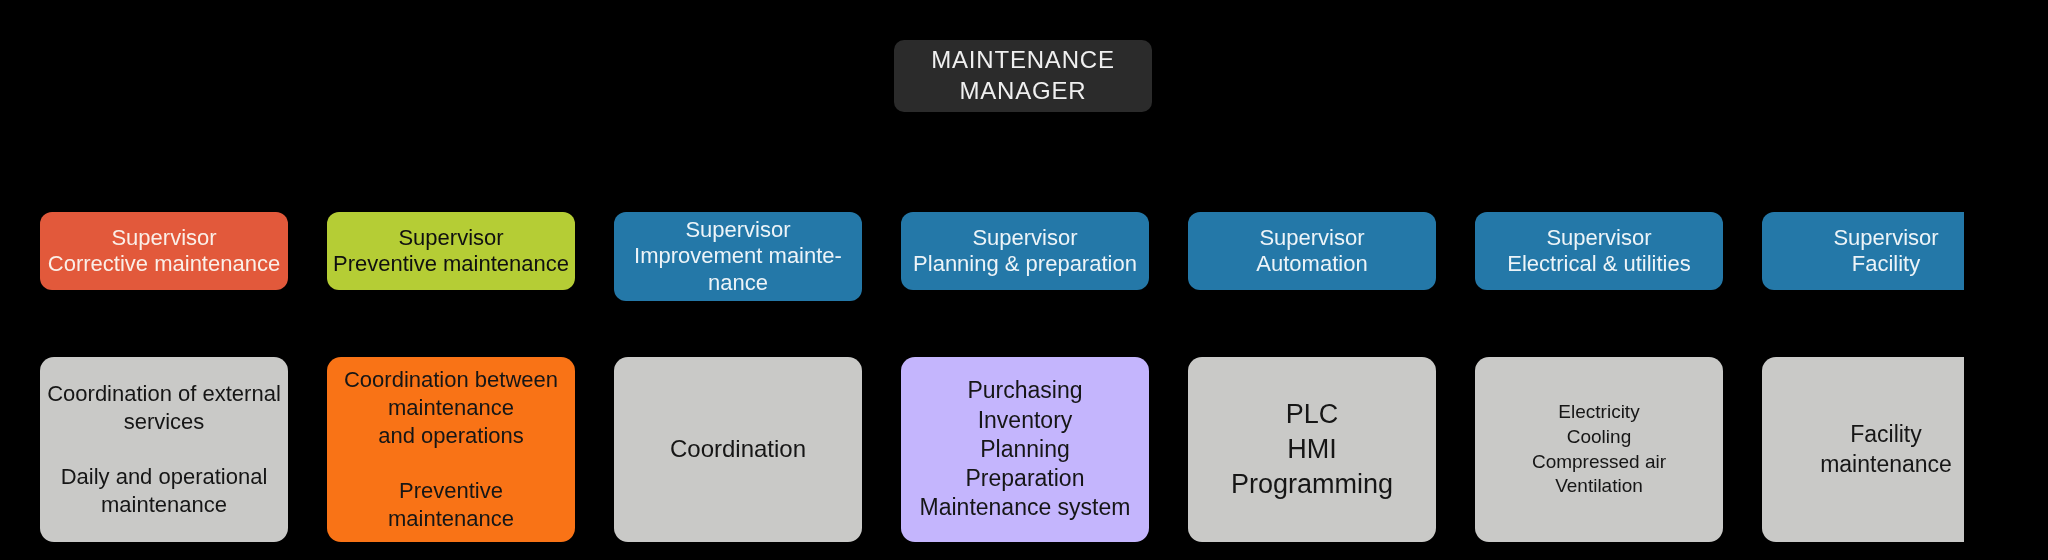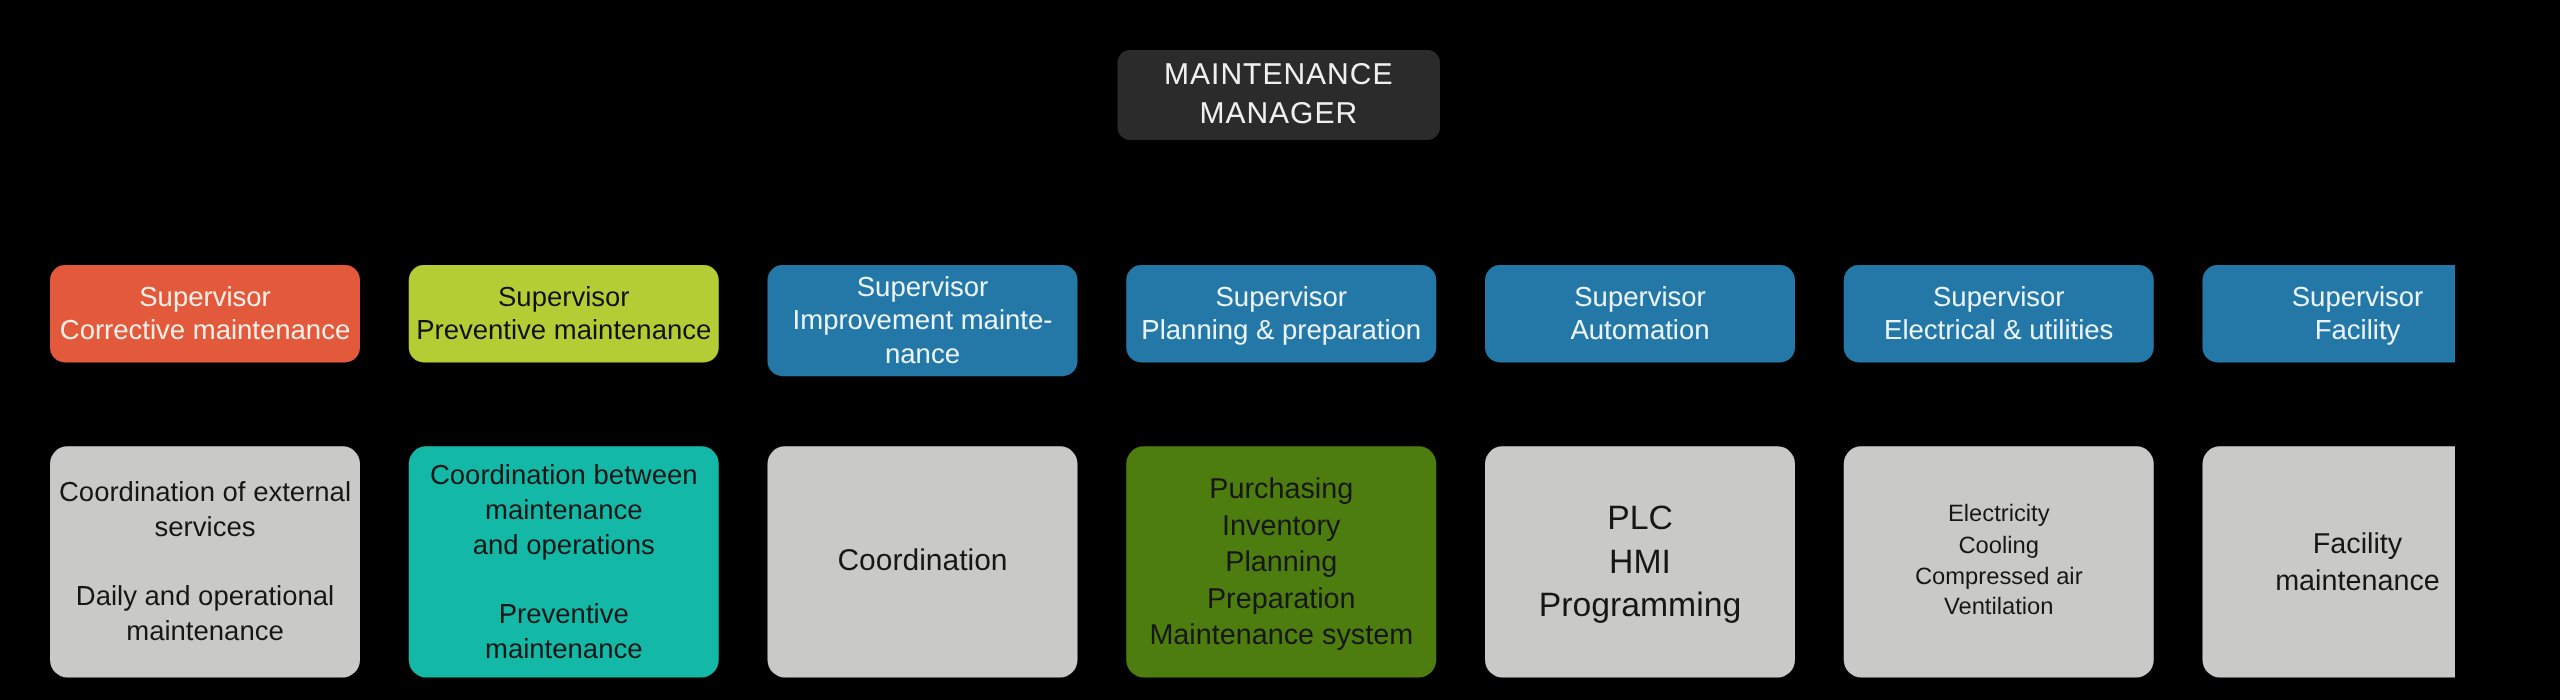--- a/index.html
+++ b/index.html
@@ -121,32 +121,32 @@
   </div>
 
   <div class="row row-det">
     <div class="det-card" style="background-color: rgb(201, 201, 199); color: rgb(22, 22, 22);">
       <span class="txt">Coordination of external
 services
 
 Daily and operational
 maintenance</span>
     </div>
-    <div class="det-card" style="background-color: #14b8a6; color: rgb(22, 22, 22);">
+    <div class="det-card" style="background-color: #f97316; color: rgb(22, 22, 22);">
       <span class="txt">Coordination between
 maintenance
 and operations
 
 Preventive
 maintenance</span>
     </div>
     <div class="det-card" style="background-color: rgb(201, 201, 199); color: rgb(22, 22, 22);">
       <span class="txt">Coordination</span>
     </div>
-    <div class="det-card" style="background-color: #4d7c0f; color: rgb(22, 22, 22);">
+    <div class="det-card" style="background-color: #c4b5fd; color: rgb(22, 22, 22);">
       <span class="txt">Purchasing
 Inventory
 Planning
 Preparation
 Maintenance system</span>
     </div>
     <div class="det-card" style="background-color: rgb(201, 201, 199); color: rgb(22, 22, 22);">
       <span class="txt">PLC
 HMI
 Programming</span>

